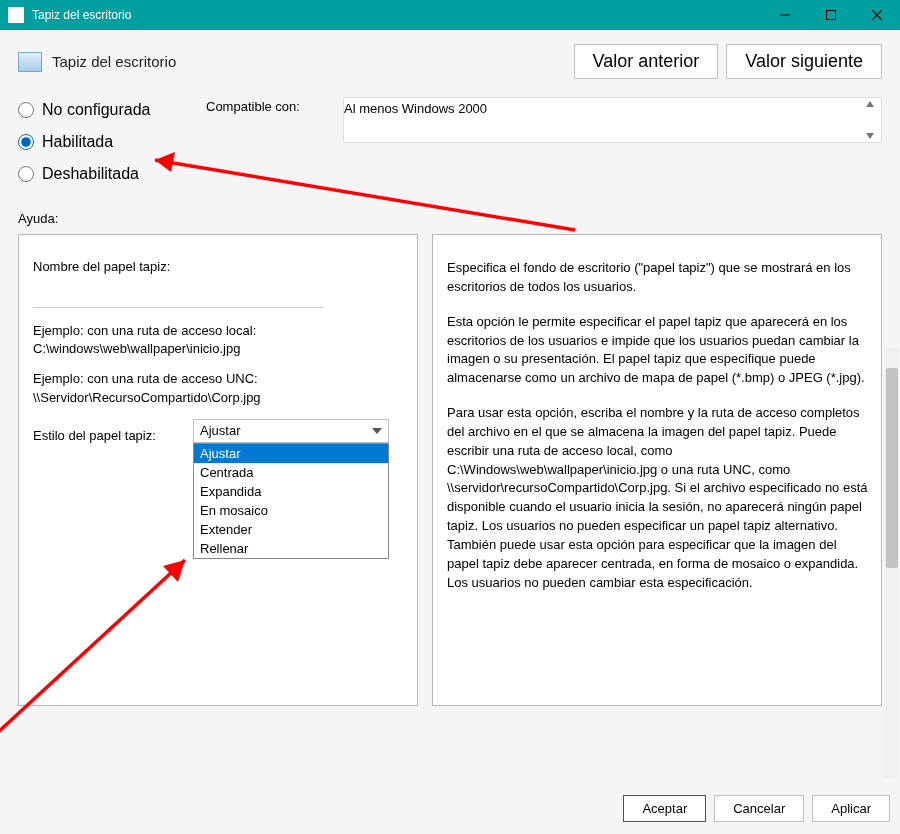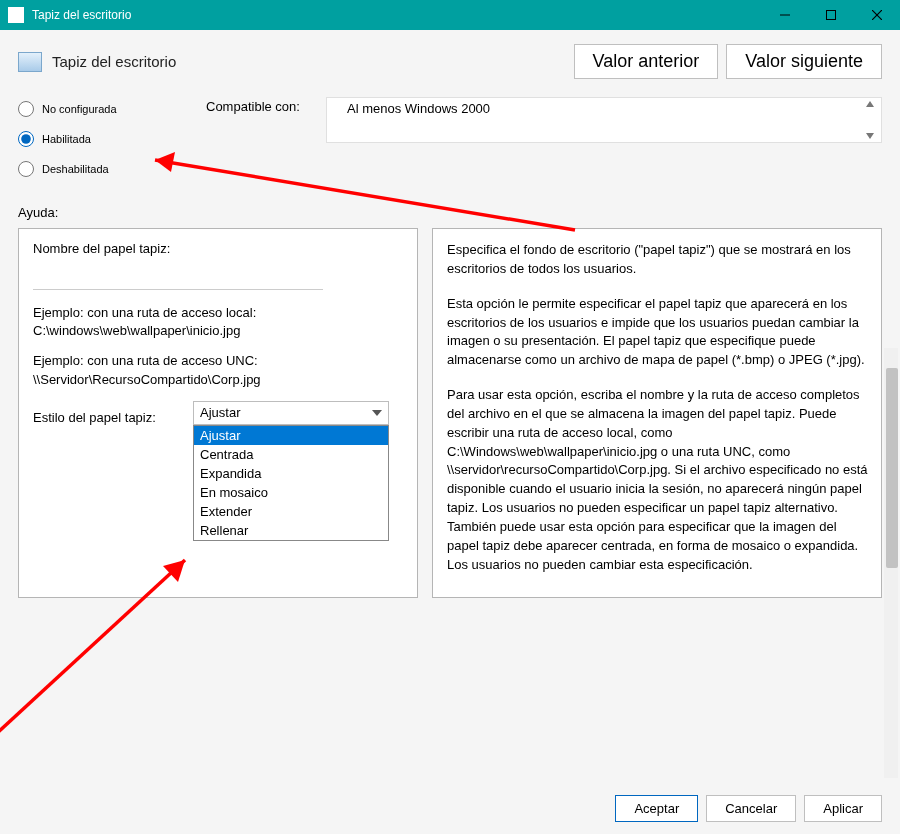--- a/index.html
+++ b/index.html
@@ -16,38 +16,38 @@
 
 .hdr-row { display: flex; align-items: center; margin-bottom: 18px; }
 .hdr-icon { width: 24px; height: 20px; margin-right: 10px; background: linear-gradient(#e3f0fb,#a9cbe9); border: 1px solid #7ba7cc; display: inline-block; }
 .hdr-title { flex: 1; font-size: 15px; color: #222; }
 .hdr-btn { background: #fff; border: 1px solid #bfbfbf; padding: 6px 18px; margin-left: 8px; cursor: pointer; font-size: 18px; }
 
 .top-grid { display: flex; gap: 18px; margin-bottom: 14px; }
 .radios { width: 170px; padding-top: 4px; }
 .radio-row { display: flex; align-items: center; margin-bottom: 14px; cursor: pointer; }
 .radio-row input { margin-right: 8px; width: 16px; height: 16px; accent-color: #0067c0; }
-.radio-row span { font-size: 11px; }
+.radio-row span { font-size: 16px; }
 
 .cfg-col { flex: 1; }
 .cfg-row { display: flex; margin-bottom: 10px; }
 .cfg-label { width: 120px; padding-top: 2px; font-size: 13px; }
 .cfg-field { flex: 1; background: #fff; border: 1px solid #e0e0e0; min-height: 70px; position: relative; padding: 4px; font-size: 13px; }
-.cfg-field.short { min-height: 46px; line-height: 18px; padding: 2px 20px; }
+.cfg-field.short { min-height: 46px; line-height: 18px; padding: 2px 0; margin-left: 17px; }
 .spin { position: absolute; right: 2px; width: 14px; display: flex; flex-direction: column; }
 .spin-up { top: 2px; }
 .spin-dn { bottom: 2px; }
 .spin svg { width: 10px; height: 8px; fill: #777; }
 
 .section-labels { display: flex; margin-bottom: 8px; }
 .section-labels > div:first-child { width: 414px; }
 .section-labels div { font-size: 13px; }
 
 .panels { display: flex; gap: 14px; }
-.panel { background: #fff; border: 1px solid #b5b5b5; padding: 12px 14px; height: 370px; overflow: hidden; position: relative; }
+.panel { background: #fff; border: 1px solid #b5b5b5; padding: 24px 14px; height: 472px; overflow: hidden; position: relative; }
 .panel.left { width: 400px; }
 .panel.right { flex: 1; line-height: 1.45; font-size: 13.5px; padding-right: 10px; }
 
 .lbl { margin-bottom: 10px; font-size: 13px; }
 .txt-input { width: 290px; height: 24px; border: none; border-bottom: 1px solid #ccc; margin-bottom: 14px; display: block; background: #fff; }
 .eg { font-size: 13px; line-height: 1.4; margin-bottom: 12px; }
 
 .style-row { display: flex; align-items: flex-end; margin-top: 6px; }
 .style-lbl { width: 160px; padding-top: 4px; font-size: 13px; }
 .combo-wrap { position: relative; width: 196px; }
@@ -55,21 +55,21 @@
 .combo svg { width: 10px; height: 6px; fill: #555; }
 .dropdown { position: absolute; top: 24px; left: 0; width: 196px; background: #fff; border: 1px solid #888; z-index: 10; }
 .dd-item { padding: 2px 6px; font-size: 13px; cursor: pointer; }
 .dd-item.sel { background: #0078d4; color: #fff; }
 
 .help-p { margin-bottom: 16px; }
 
 .scroll-track { position: absolute; right: 2px; top: 348px; width: 14px; height: 430px; background: #f0f0f0; }
 .scroll-thumb { position: absolute; right: 2px; top: 368px; width: 12px; height: 200px; background: #c2c2c2; border-radius: 2px; }
 
-.footer { position: absolute; bottom: 12px; right: 18px; display: flex; gap: 8px; }
+.footer { position: absolute; bottom: 12px; right: 10px; display: flex; gap: 8px; }
 .footer button { background: #fff; border: 1px solid #bfbfbf; padding: 5px 18px; cursor: pointer; font-size: 13px; }
 .footer button.primary { border: 1px solid #0067c0; }
 
 .arrow { position: absolute; pointer-events: none; }
 .arrow line { stroke: #ff0000; stroke-width: 3.5; }
 .arrow polygon { fill: #ff0000; }
 </style>
 </head>
 <body>
 

